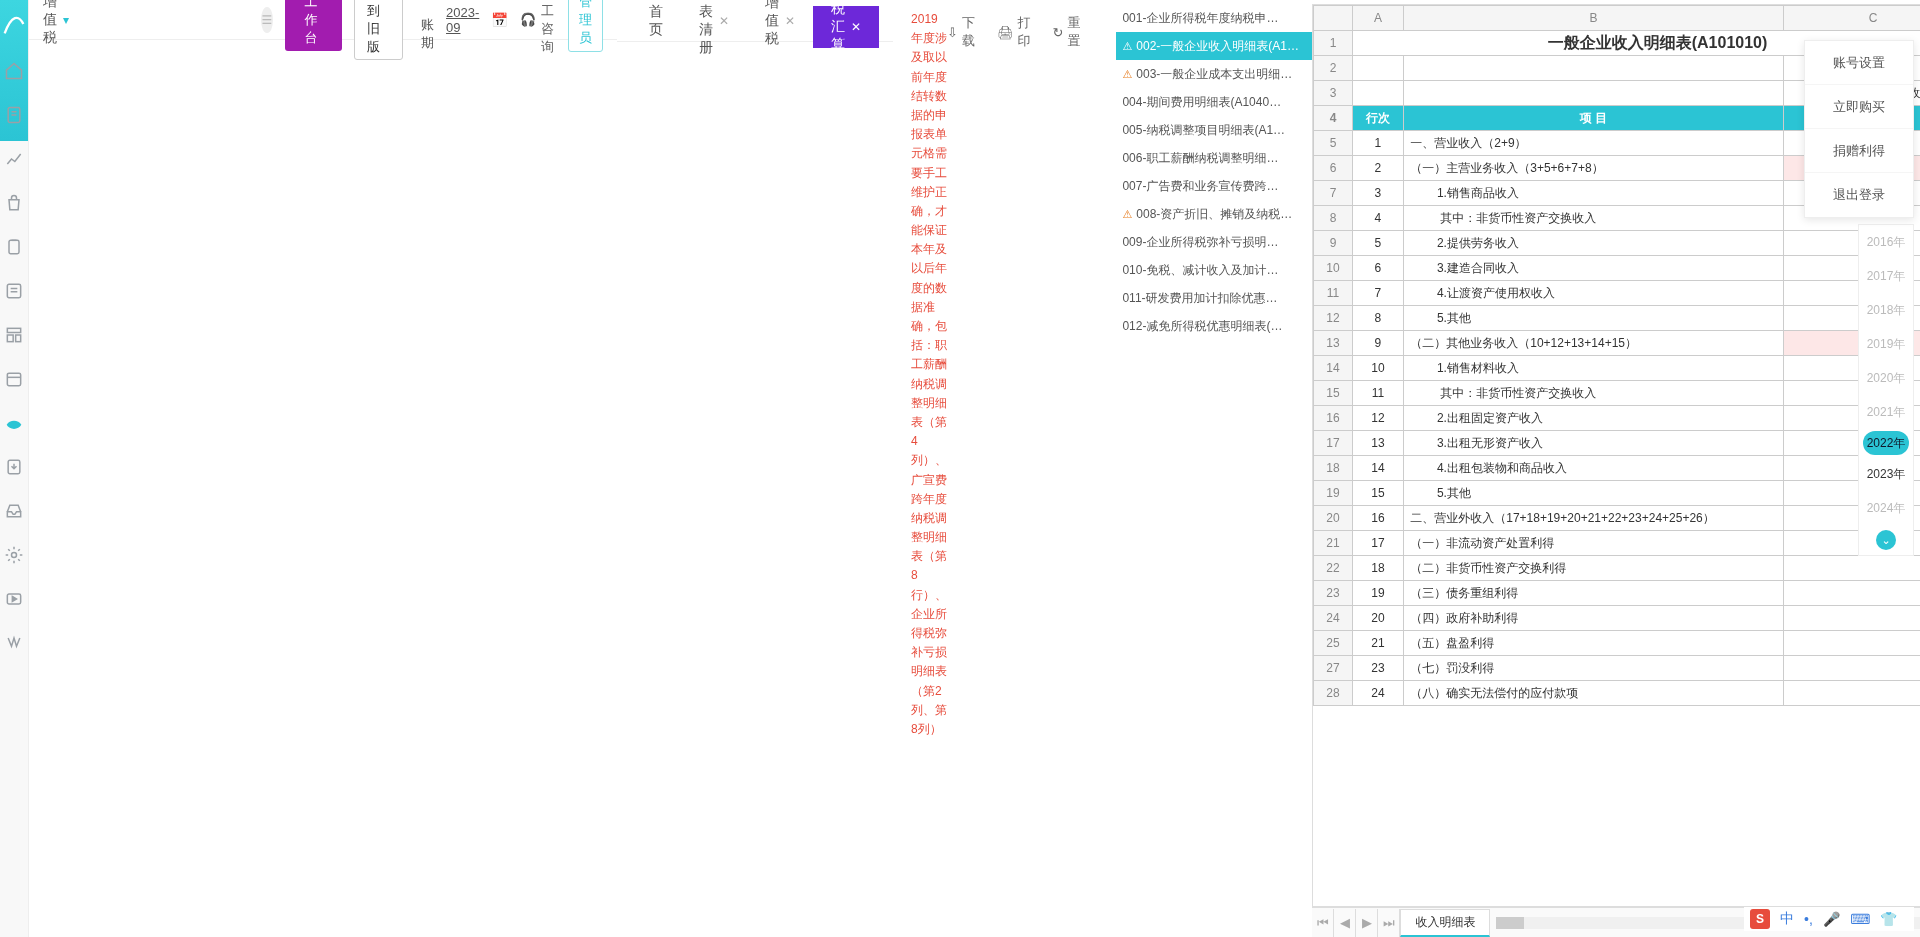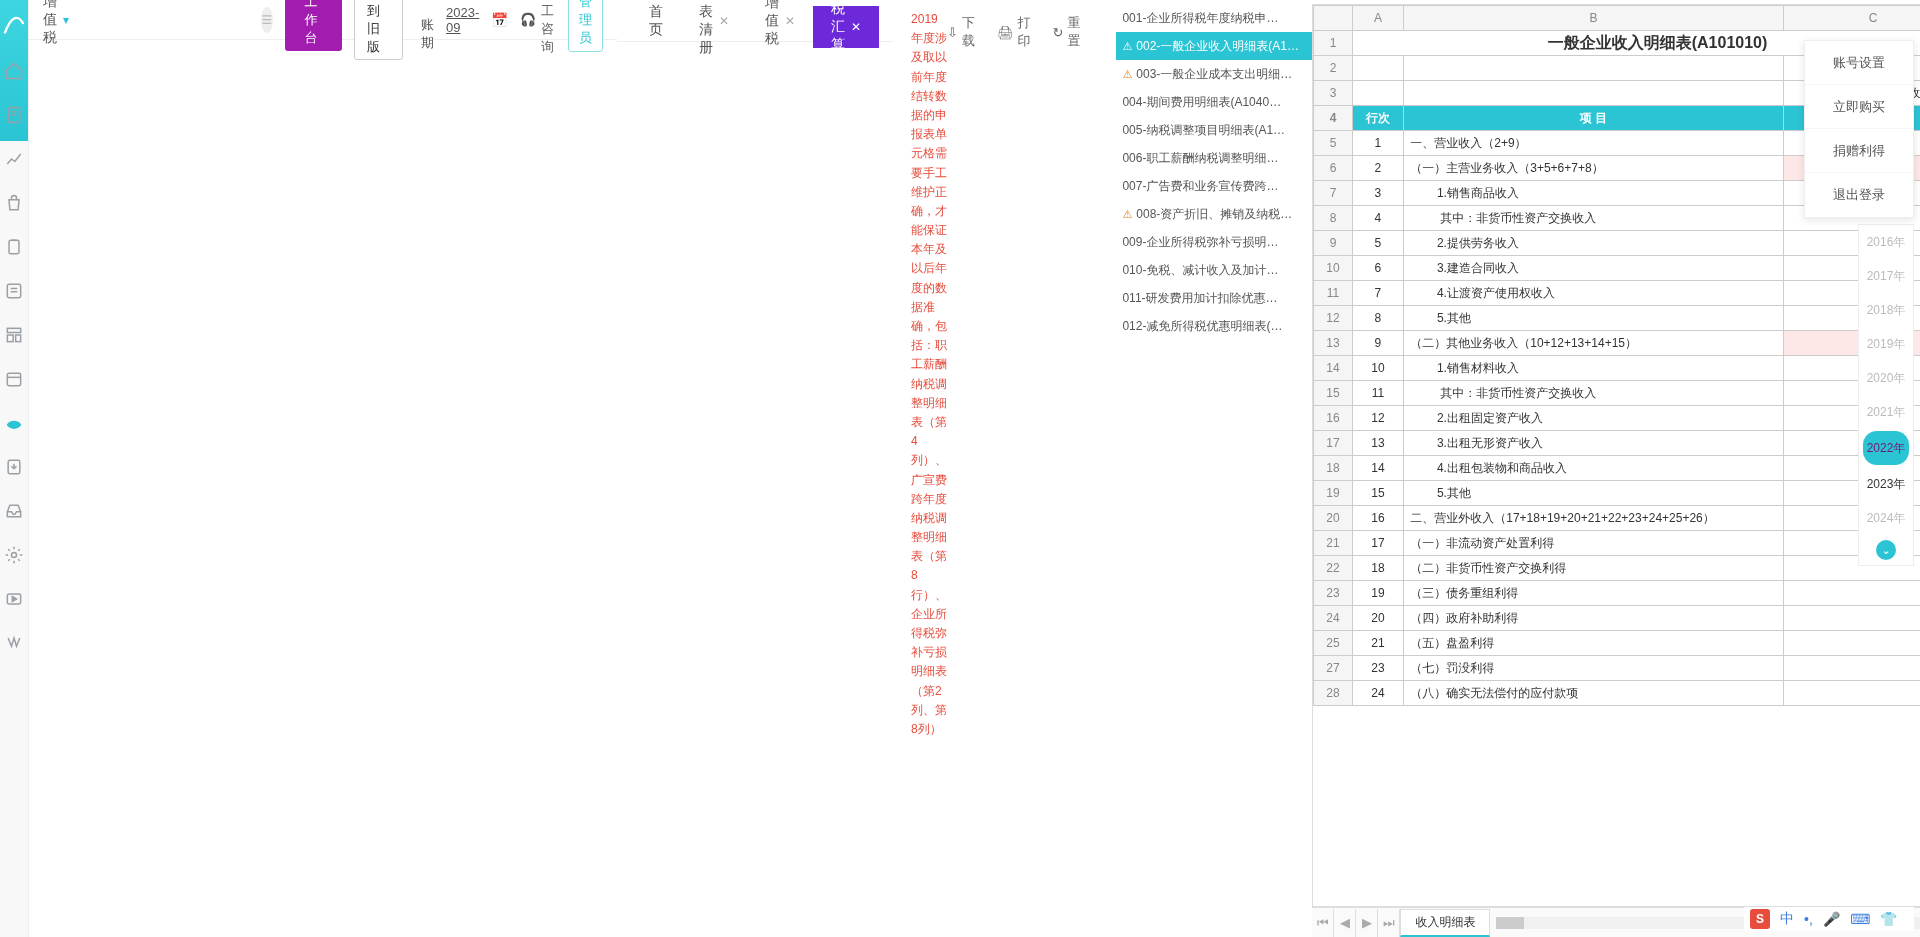--- a/index.html
+++ b/index.html
@@ -51,21 +51,21 @@
 .unit-cell { text-align:right; padding-right:8px; }
 .colhdr { background:#f5f5f5; text-align:center; color:#888; height:22px; }
 .sheet-footer { height:30px; display:flex; align-items:center; border-top:1px solid #ddd; width:660px; background:#fafafa; }
 .sheet-nav-btn { width:22px; height:28px; display:flex; align-items:center; justify-content:center; color:#aaa; cursor:pointer; border-right:1px solid #ddd; }
 .sheet-tab { padding:0 14px; height:28px; display:flex; align-items:center; border:1px solid #ddd; border-bottom:2px solid #2bc4d4; background:#fff; font-size:12px; cursor:pointer; }
 .hscroll { flex:1; height:12px; background:#f0f0f0; margin:0 6px; position:relative; }
 .hscroll-thumb { position:absolute; left:0; top:0; height:12px; width:28px; background:#ccc; }
 .year-rail { position:absolute; right:6px; top:224px; width:56px; border:1px solid #eee; background:#fff; display:flex; flex-direction:column; }
 .year-item { height:34px; display:flex; align-items:center; justify-content:center; font-size:12px; color:#bbb; cursor:pointer; }
 .year-item.current { color:#333; }
-.year-item.sel { background:#2bc4d4; color:#701a75; border-radius:14px; margin:2px 4px; height:34px; }
+.year-item.sel { background:#2bc4d4; color:#0f172a; border-radius:14px; margin:2px 4px; height:24px; }
 .year-more { height:30px; display:flex; align-items:center; justify-content:center; }
 .year-more-badge { width:20px; height:20px; background:#2bc4d4; color:#fff; border-radius:50%; display:flex; align-items:center; justify-content:center; font-size:11px; }
 .user-menu { position:absolute; right:6px; top:40px; width:110px; background:#fff; border:1px solid #eee; box-shadow:0 2px 8px rgba(0,0,0,0.1); z-index:50; }
 .user-menu-item { height:44px; display:flex; align-items:center; justify-content:center; font-size:13px; color:#555; cursor:pointer; border-bottom:1px solid #f5f5f5; }
 .user-menu-item:last-child { border-bottom:none; }
 .ime-bar { position:absolute; right:6px; bottom:6px; display:flex; align-items:center; gap:10px; background:#fff; padding:2px 6px; font-size:14px; }
 .ime-icon { width:20px; height:20px; background:#e74c3c; color:#fff; border-radius:3px; display:flex; align-items:center; justify-content:center; font-size:12px; font-weight:bold; }
 .ime-item { color:#3b7ddd; cursor:pointer; }
 svg { display:block; }
 </style>

